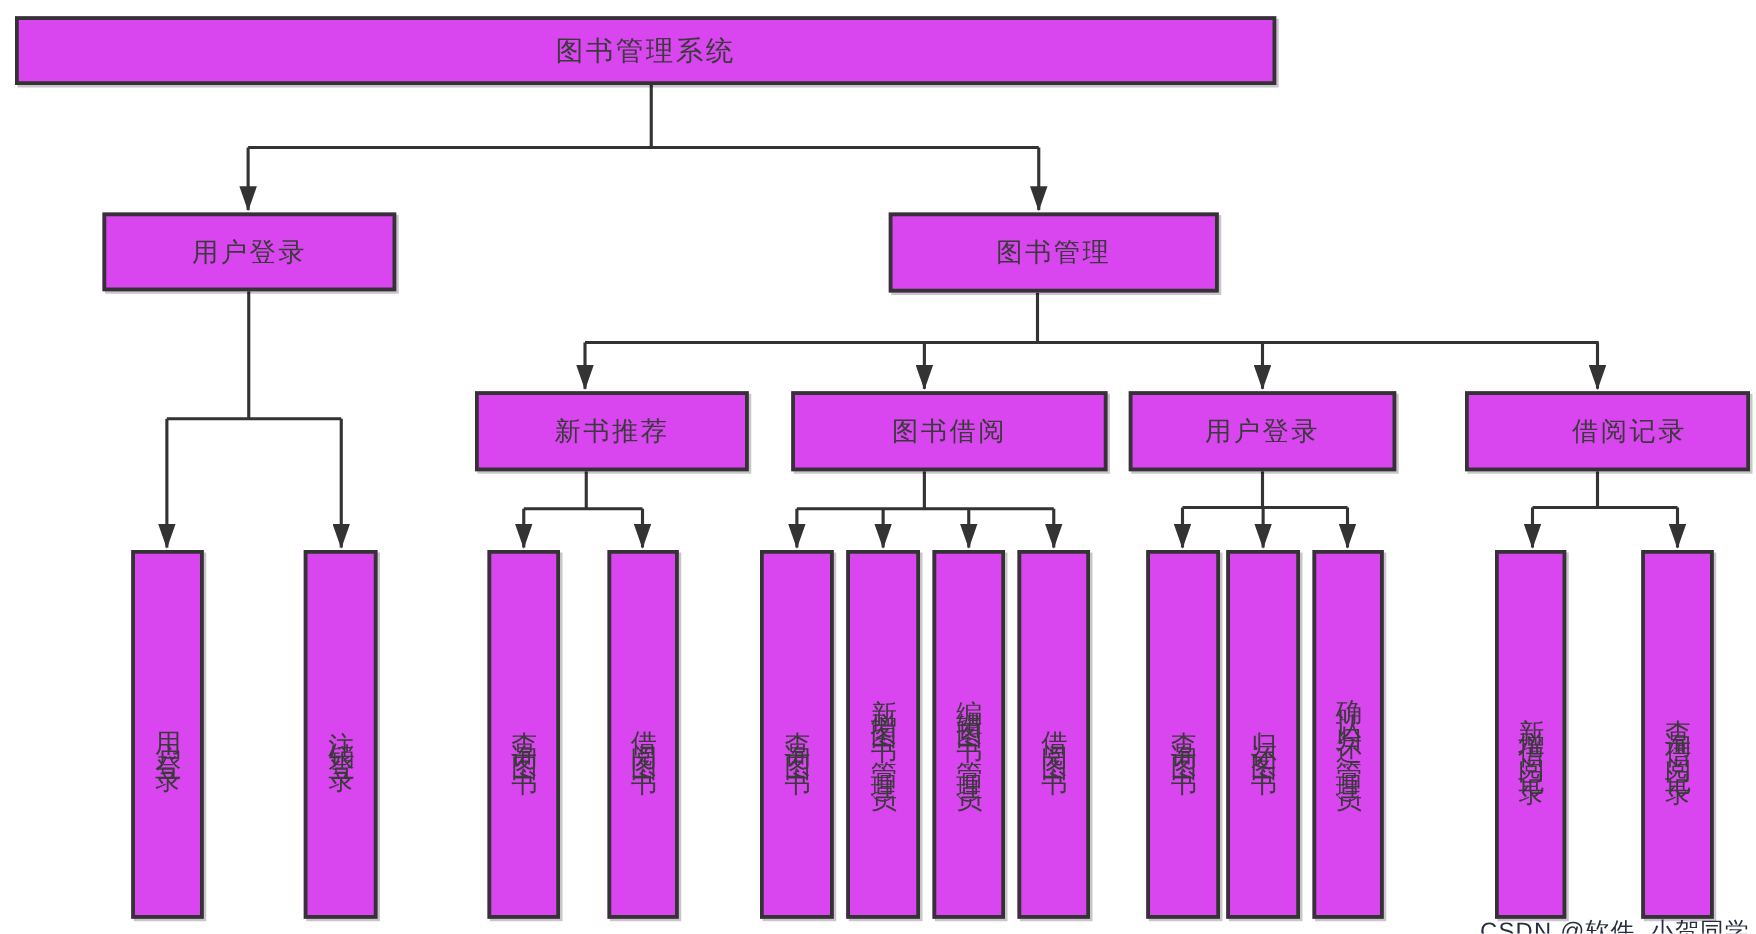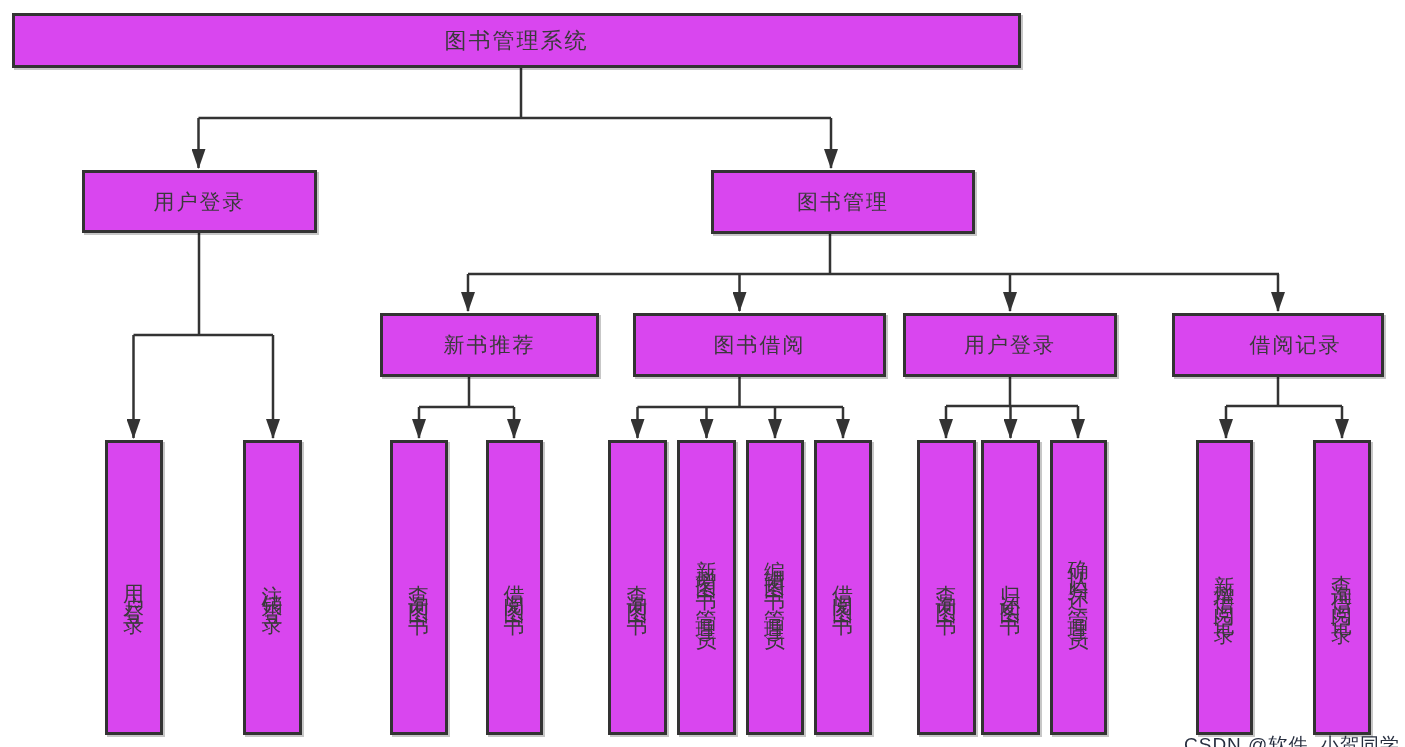--- a/index.html
+++ b/index.html
@@ -104,21 +104,21 @@
 
   <div class="box" style="left:380px;top:313px;width:219px;height:64px;">
     <span>新书推荐</span>
   </div>
   <div class="box" style="left:633px;top:313px;width:253px;height:64px;">
     <span>图书借阅</span>
   </div>
   <div class="box" style="left:903px;top:313px;width:214px;height:64px;">
     <span>用户登录</span>
   </div>
-  <div class="box" style="left:1172px;top:313px;width:212px;height:64px;padding-left:35px;">
+  <div class="box" style="left:1172px;top:313px;width:228px;height:64px;padding-left:35px;">
     <span>借阅记录</span>
   </div>
 
   <div class="box vert" style="left:105px;top:440px;width:58px;height:295px;">
     <span>用户登录</span>
   </div>
   <div class="box vert" style="left:243px;top:440px;width:59px;height:295px;">
     <span>注销登录</span>
   </div>
 

